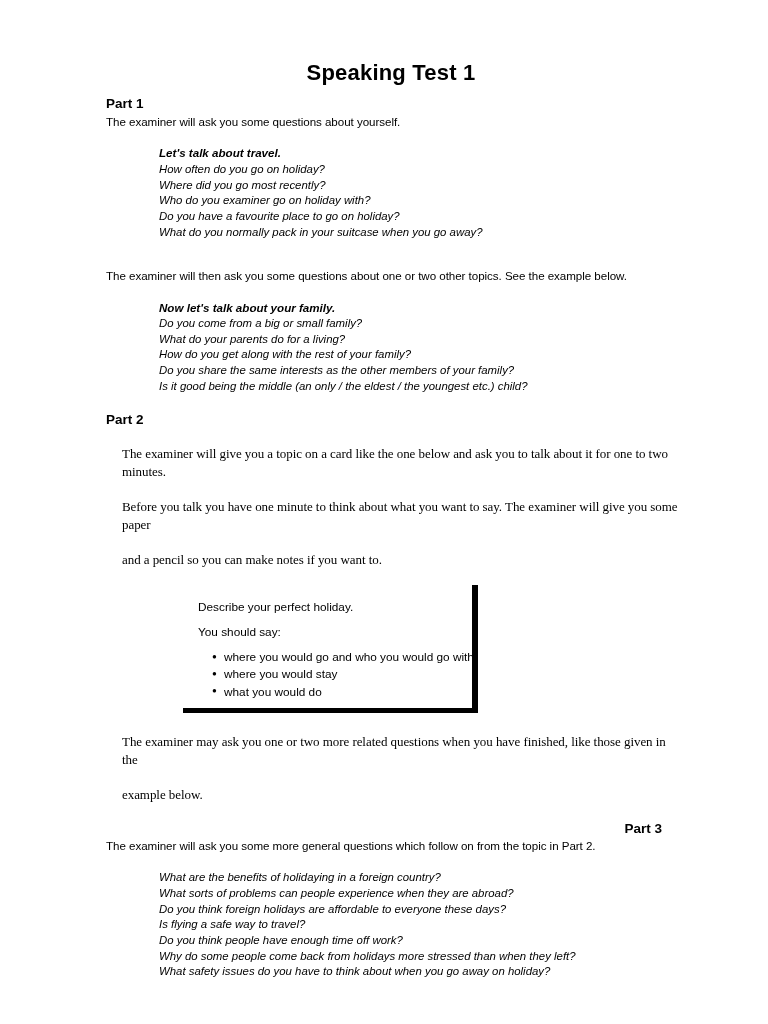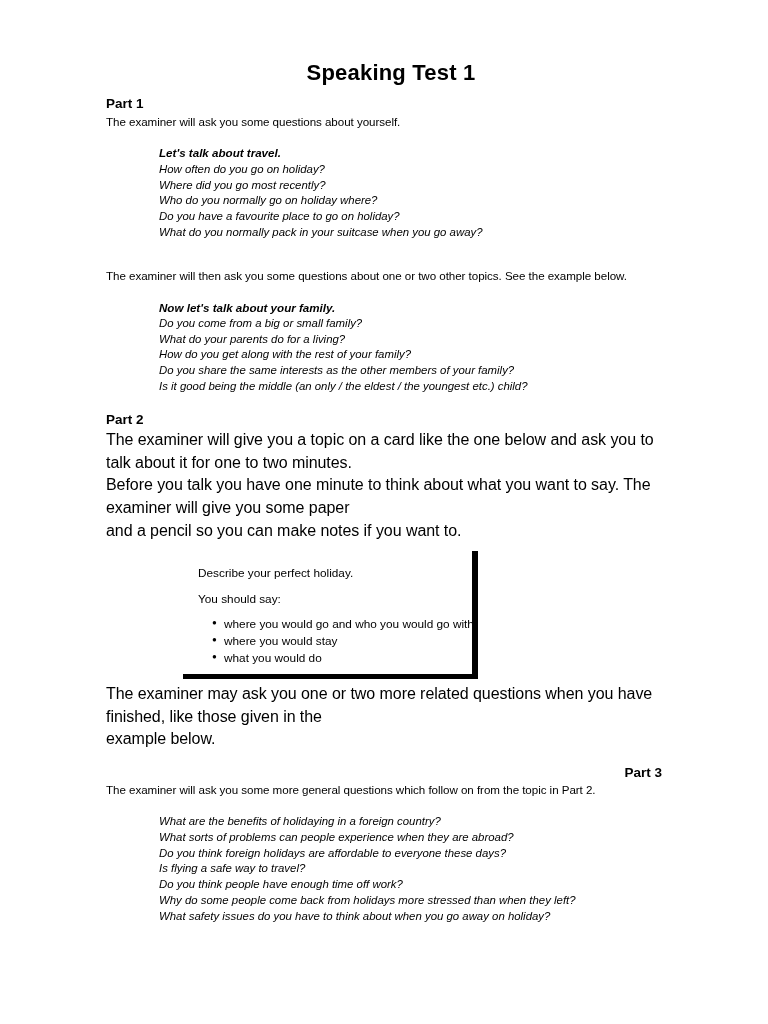--- a/index.html
+++ b/index.html
@@ -53,26 +53,27 @@
 
   
   .body-line {
     font-size: 11.6px;
     line-height: 1.37;
     margin: 0;
     padding: 0;
     letter-spacing: -0.05px;
   }
   .para {
-    font-size: 16px;
+    font-size: 13px;
     line-height: 1.42;
-    margin: 0;
+    margin: 16px;
     padding: 0;
     width: 556px;
     letter-spacing: -0.06px;
+    font-family: Liberation Serif, serif;
   }
   .spacer-sm { height: 11px; }
   .spacer-xs { height: 4px; }
 
   
   .qblock {
     margin: 16px;
     padding: 0 0 0 37px;
   }
   .q {
@@ -150,21 +151,21 @@
 
     <h1 class="doc-title">Speaking Test 1</h1>
 
     <div class="part-heading">Part 1</div>
     <div class="body-line">The examiner will ask you some questions about yourself.</div>
 
     <div class="qblock">
       <div class="q bold-lead">Let's talk about travel.</div>
       <div class="q">How often do you go on holiday?</div>
       <div class="q">Where did you go most recently?</div>
-      <div class="q">Who do you normally go on holiday where?</div>
+      <div class="q">Who do you examiner go on holiday with?</div>
       <div class="q">Do you have a favourite place to go on holiday?</div>
       <div class="q">What do you normally pack in your suitcase when you go away?</div>
     </div>
 
     <div class="spacer-sm"></div>
 
     <div class="body-line">The examiner will then ask you some questions about one or two other topics. See the example below.</div>
 
     <div class="qblock">
       <div class="q bold-lead">Now let's talk about your family.</div>

